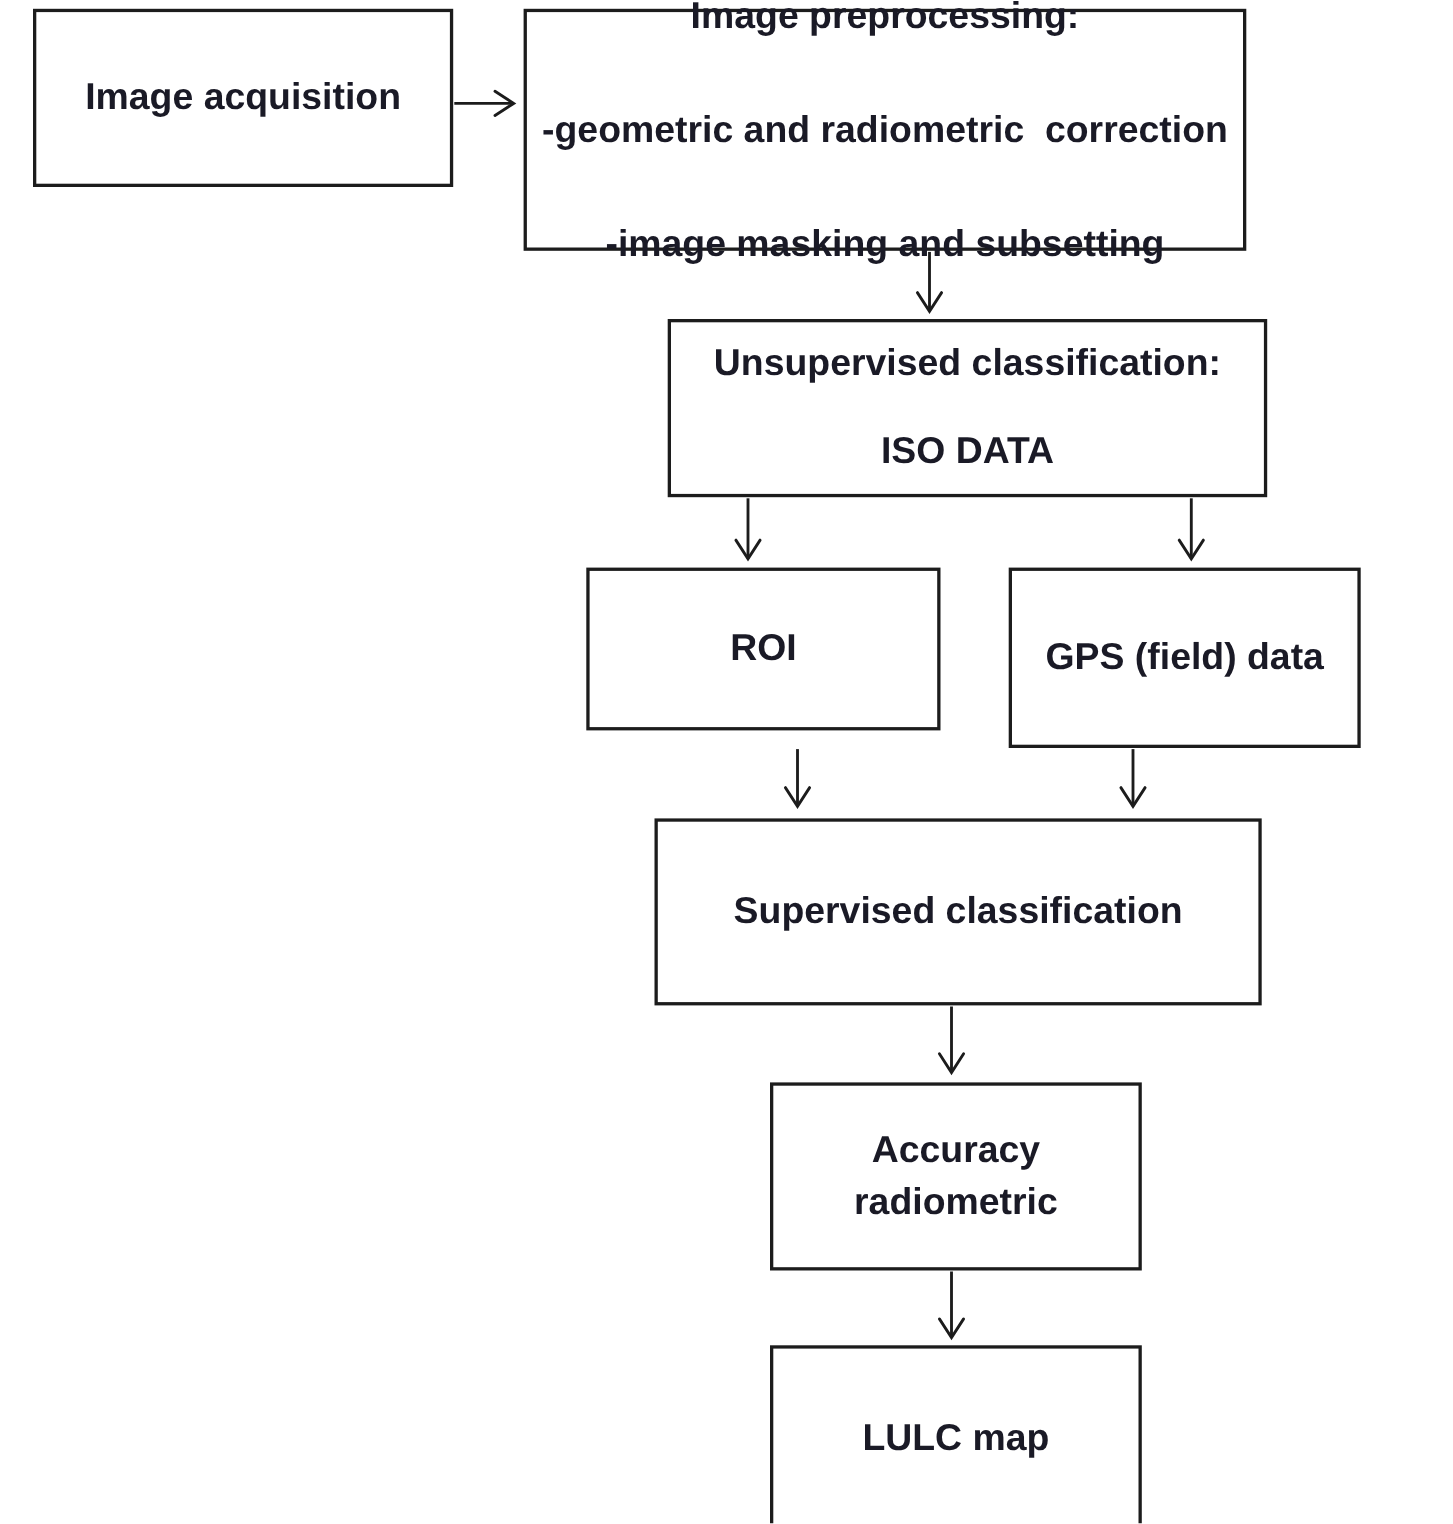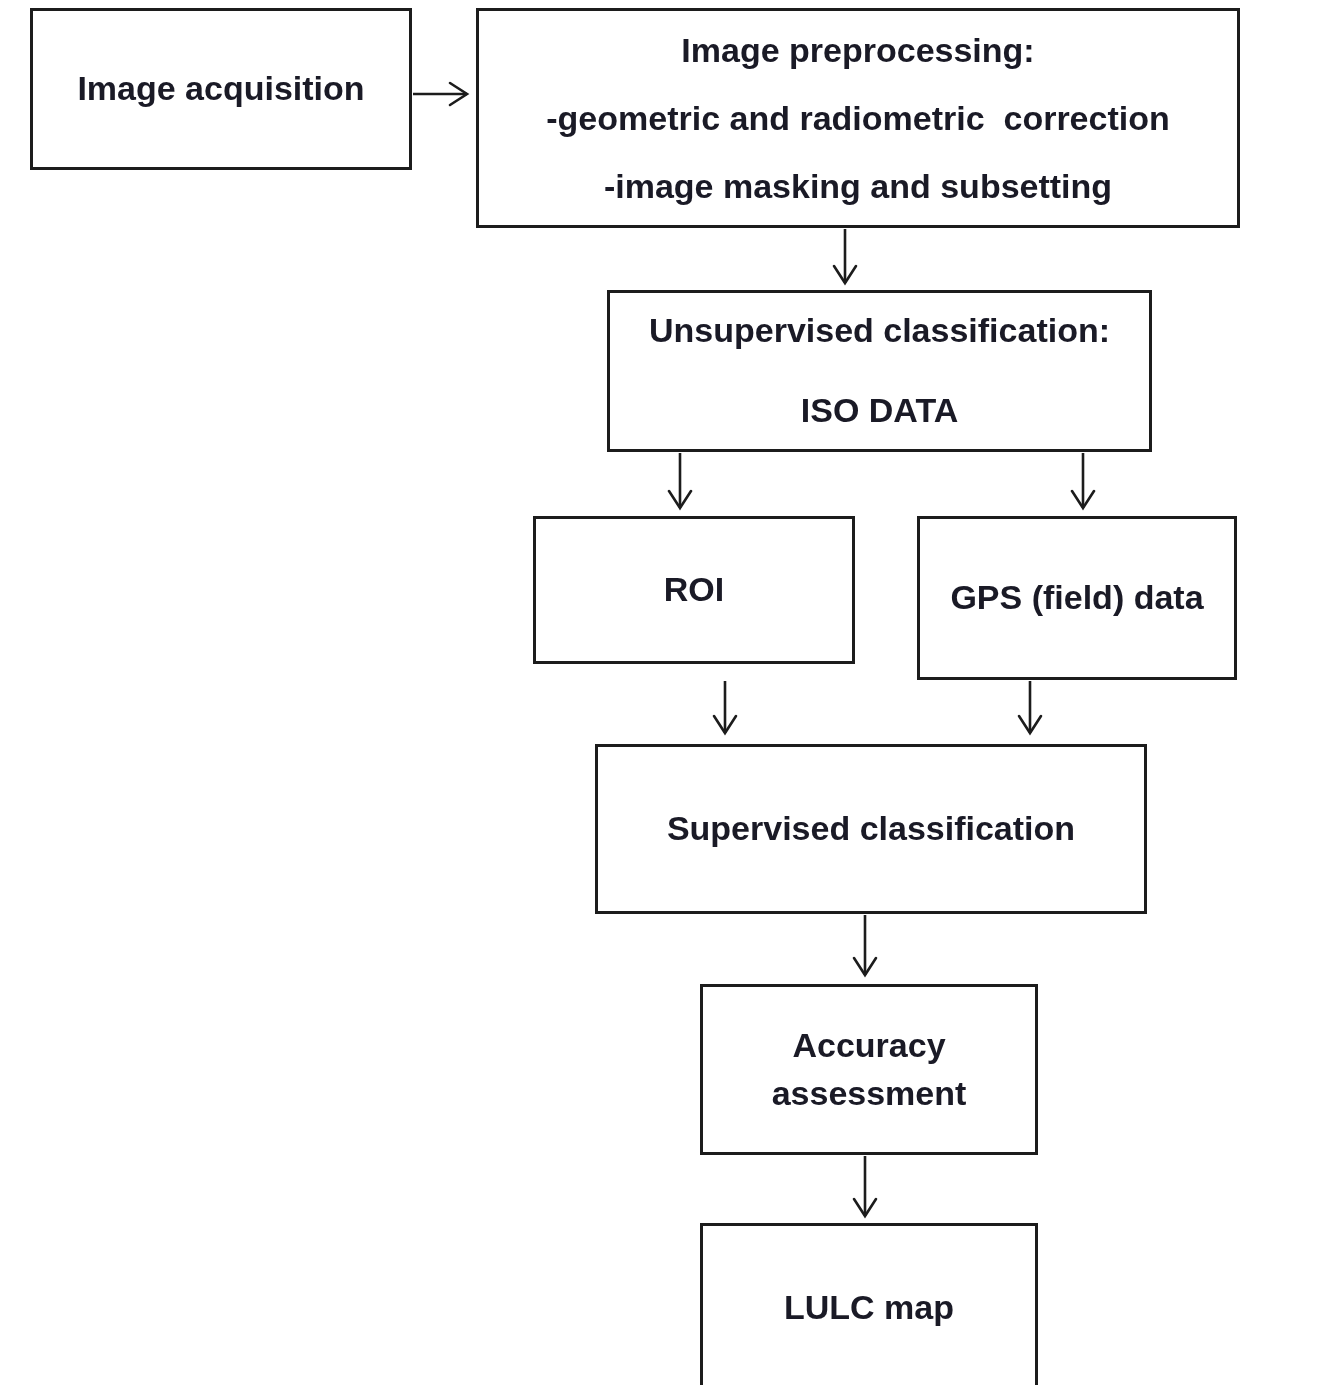--- a/index.html
+++ b/index.html
@@ -39,21 +39,21 @@
   .arrow-layer {
     position: absolute;
     left: 0;
     top: 0;
     width: 1321px;
     height: 1385px;
     pointer-events: none;
   }
   
   #node-acquisition   { left: 30px;  top: 8px;    width: 382px; height: 162px; }
-  #node-preprocessing { left: 476px; top: 8px;    width: 764px; height: 220px; }
+  #node-preprocessing { left: 476px; top: 8px;    width: 657px; height: 220px; gap: 36px; }
   #node-unsupervised  { left: 607px; top: 290px;  width: 545px; height: 162px; gap: 32px; }
   #node-roi           { left: 533px; top: 516px;  width: 322px; height: 148px; }
   #node-gps           { left: 917px; top: 516px;  width: 320px; height: 164px; }
   #node-supervised    { left: 595px; top: 744px;  width: 552px; height: 170px; }
   #node-accuracy      { left: 700px; top: 984px;  width: 338px; height: 171px; }
   #node-lulc          { left: 700px; top: 1223px; width: 338px; height: 170px; }
 </style>
 </head>
 <body>
 
@@ -99,20 +99,20 @@
   <div id="node-gps" class="flow-box">
     <div class="box-line">GPS (field) data</div>
   </div>
 
   <div id="node-supervised" class="flow-box">
     <div class="box-line">Supervised classification</div>
   </div>
 
   <div id="node-accuracy" class="flow-box">
     <div class="box-line">Accuracy</div>
-    <div class="box-line">assessment</div>
+    <div class="box-line">radiometric</div>
   </div>
 
   <div id="node-lulc" class="flow-box">
     <div class="box-line">LULC map</div>
   </div>
 
 </div>
 
 </body></html>

